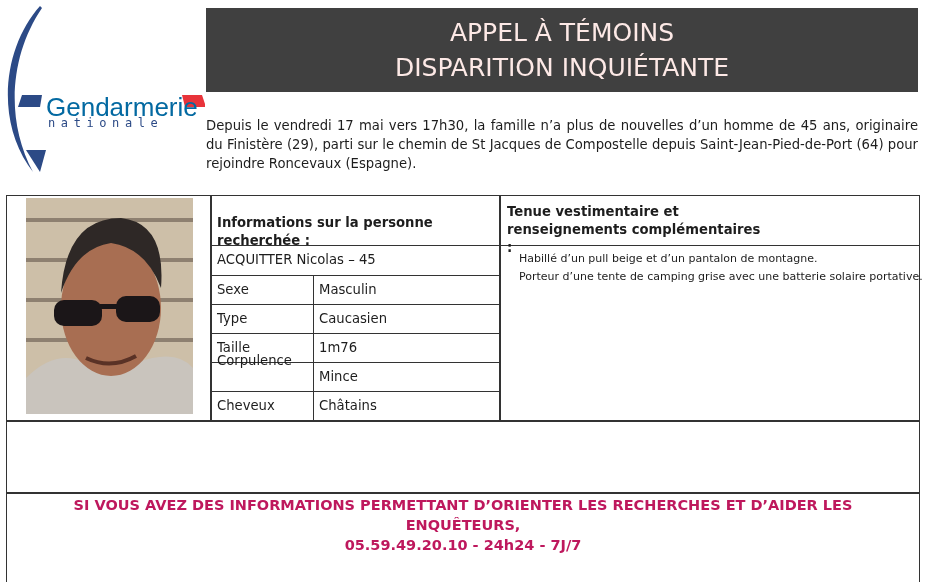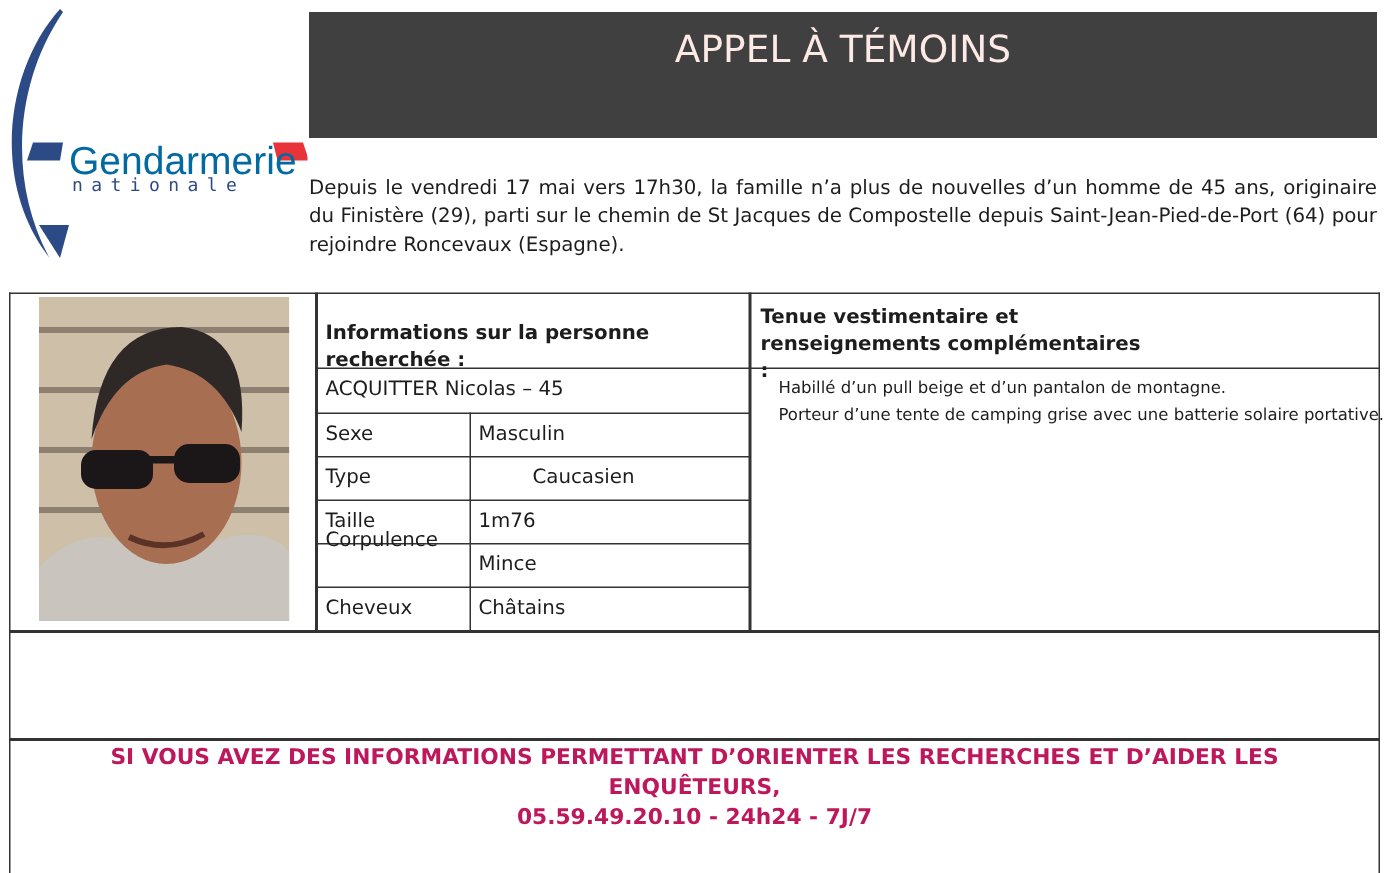--- a/index.html
+++ b/index.html
@@ -26,20 +26,21 @@
     <path d="M26 150 L 40 172 L 46 150 Z" fill="#2c4a86"></path>
     <polygon points="22,95 42,95 40,107 18,107" fill="#2c4a86"></polygon>
     <polygon points="182,95 202,95 206,107 185,107" fill="#e8333a"></polygon>
   </svg>
   <div class="logo-word">Gendarmerie</div>
   <div class="logo-sub">nationale</div>
 </div>
 
 <div class="banner">
   <div>APPEL À TÉMOINS</div>
+  <div>DISPARITION INQUIÉTANTE</div>
 </div>
 
 <div class="intro">Depuis le vendredi 17 mai vers 17h30, la famille n’a plus de nouvelles d’un homme de 45 ans, originaire du Finistère (29), parti  sur le chemin de St Jacques de Compostelle depuis Saint-Jean-Pied-de-Port (64) pour rejoindre Roncevaux (Espagne).</div>
 
 <div class="grid"></div>
 
 <div class="line" style="left:210px;top:195px;width:1.5px;height:225px;"></div>
 <div class="line" style="left:499px;top:195px;width:1.5px;height:225px;"></div>
 <div class="line" style="left:313px;top:275px;width:1.2px;height:145px;"></div>
 
@@ -68,21 +69,21 @@
     <path d="M60 160 Q 85 172 110 158" stroke="#5a3226" stroke-width="4" fill="none"></path>
   </svg>
 </div>
 
 <div class="cell hdr" style="left:217px;top:214px;width:278px;">Informations sur la personne recherchée :</div>
 <div class="cell" style="left:217px;top:251px;">ACQUITTER Nicolas – 45</div>
 
 <div class="cell" style="left:217px;top:281px;">Sexe</div>
 <div class="cell" style="left:319px;top:281px;">Masculin</div>
 <div class="cell" style="left:217px;top:310px;">Type</div>
-<div class="cell" style="left:319px;top:310px;margin-left:36px;">Caucasien</div>
+<div class="cell" style="left:319px;top:310px;">Caucasien</div>
 <div class="cell" style="left:217px;top:339px;">Taille</div>
 <div class="cell" style="left:319px;top:339px;">1m76</div>
 <div class="cell" style="left:217px;top:352px;">Corpulence</div>
 <div class="cell" style="left:319px;top:368px;">Mince</div>
 <div class="cell" style="left:217px;top:397px;">Cheveux</div>
 <div class="cell" style="left:319px;top:397px;">Châtains</div>
 
 <div class="cell hdr" style="left:507px;top:203px;width:260px;">Tenue vestimentaire et renseignements complémentaires :</div>
 <div class="desc">
   <div>Habillé d’un pull beige et d’un pantalon de montagne.</div>

